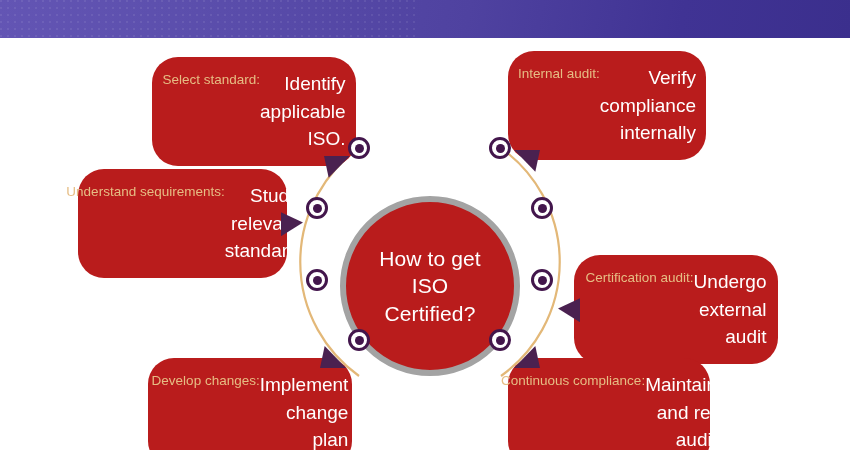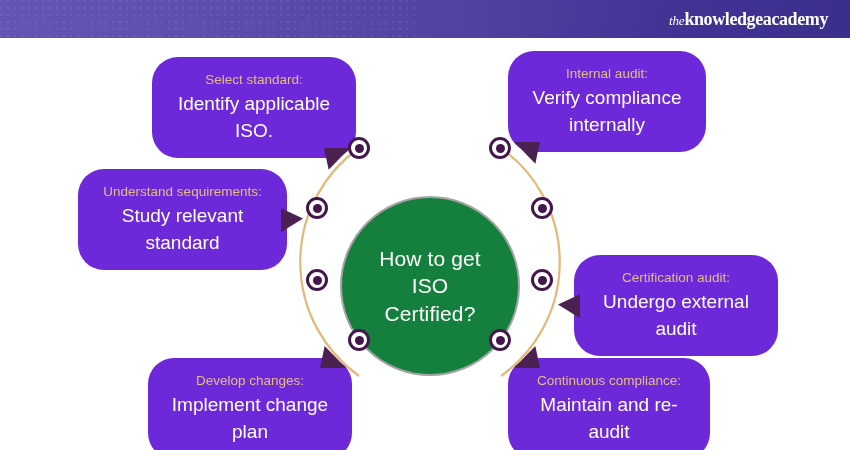--- a/index.html
+++ b/index.html
@@ -78,22 +78,22 @@
   }
 
   
   .hub {
     position: absolute;
     left: 340px;
     top: 158px;
     width: 180px;
     height: 180px;
     border-radius: 50%;
-    background: #15803d;
-    border: 2px solid #a3a3a3;
+    background: #b91c1c;
+    border: 6px solid #a3a3a3;
     display: flex;
     align-items: center;
     justify-content: center;
     text-align: center;
     z-index: 4;
   }
   .hub-title {
     color: #ffffff;
     font-size: 21px;
     line-height: 1.3;
@@ -120,27 +120,27 @@
     content: "";
     width: 9px;
     height: 9px;
     border-radius: 50%;
     background: #43164c;
   }
 
   
   .bubble {
     position: absolute;
-    background: #6d28d9;
+    background: #b91c1c;
     border-radius: 26px;
     padding: 13px 18px;
-    text-align: center;
+    text-align: right;
     z-index: 3;
     display: flex;
-    flex-direction: column;
+    flex-direction: row;
     justify-content: center;
   }
   .bubble .b-title {
     color: #e6bd84;
     font-size: 13.5px;
     line-height: 1.45;
     white-space: nowrap;
   }
   .bubble .b-desc {
     color: #ffffff;
@@ -203,23 +203,20 @@
   #bubble-6 { left: 574px; top: 217px; width: 204px; }
   #bubble-7 { left: 508px; top: 320px; width: 202px; }
 </style>
 </head>
 <body>
 
 <div id="stage">
 
   <div class="header">
     <div class="header-texture"></div>
-    <div class="logo">
-      <span class="logo-the">the</span><span class="logo-main">knowledgeacademy</span>
-    </div>
   </div>
 
   <div class="diagram">
 
     <svg class="arc-svg" viewBox="0 0 850 412">
 
       <path d="M 359,110 A 140 140 0 0 0 359,338" fill="none" stroke="#e3b878" stroke-width="2.2"></path>
 
       <path d="M 501,110 A 140 140 0 0 1 501,338" fill="none" stroke="#e3b878" stroke-width="2.2"></path>
     </svg>

